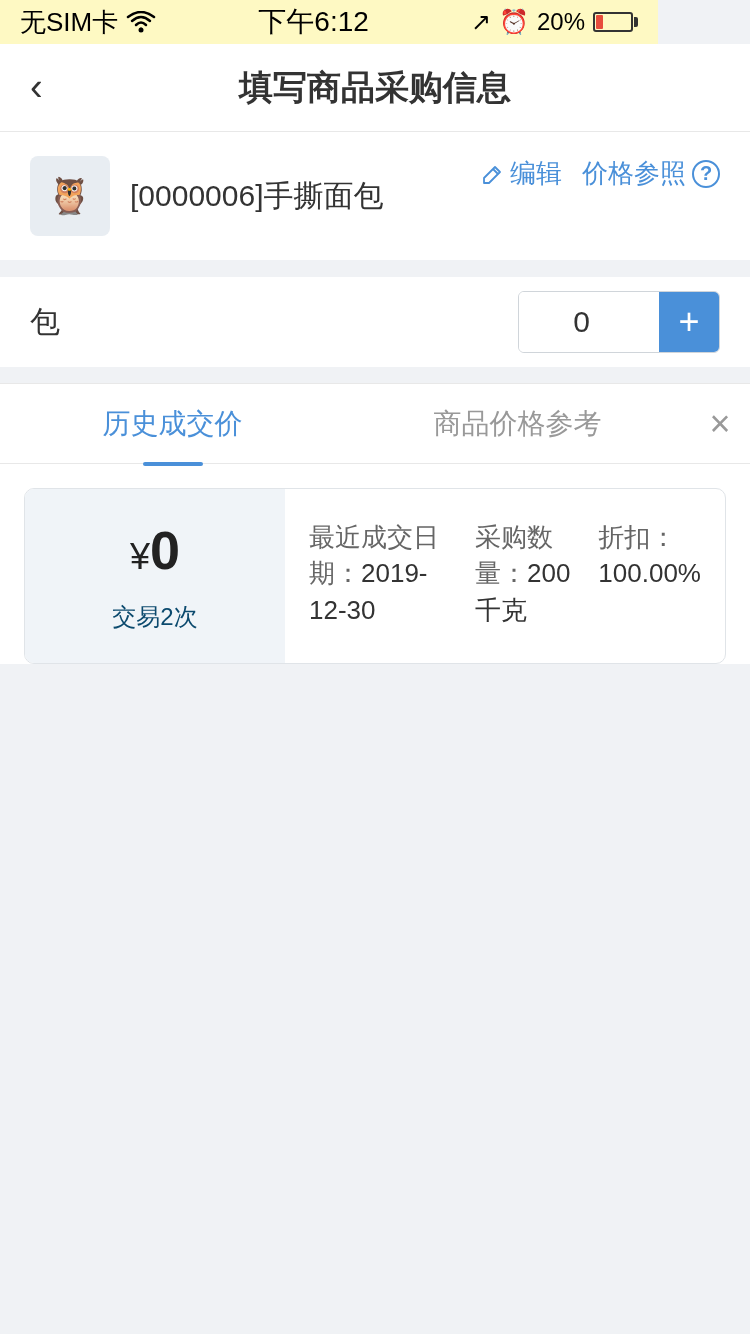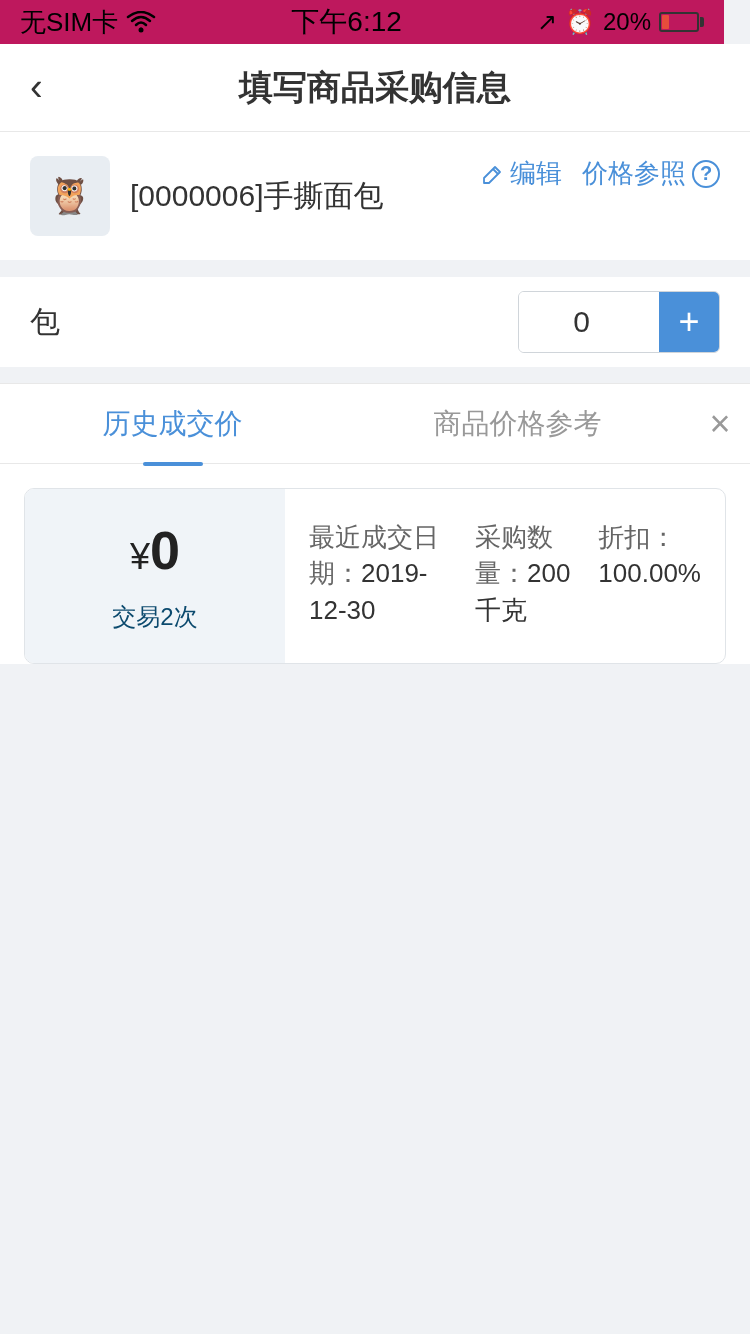--- a/index.html
+++ b/index.html
@@ -7,23 +7,23 @@
     body {
       width: 750px;
       min-height: 1334px;
       font-family: -apple-system, "PingFang SC", "Helvetica Neue", Arial, sans-serif;
       background: #f0f2f5;
       overflow-x: hidden;
     }
 
     
     .status-bar {
-      width: 724px;
+      width: 658px;
       height: 44px;
-      background: #be185d;
+      background: #fef9c3;
       display: flex;
       align-items: center;
       justify-content: space-between;
       padding: 0 20px;
       font-size: 26px;
       font-weight: 500;
       color: #000;
     }
     .status-left {
       display: flex;

